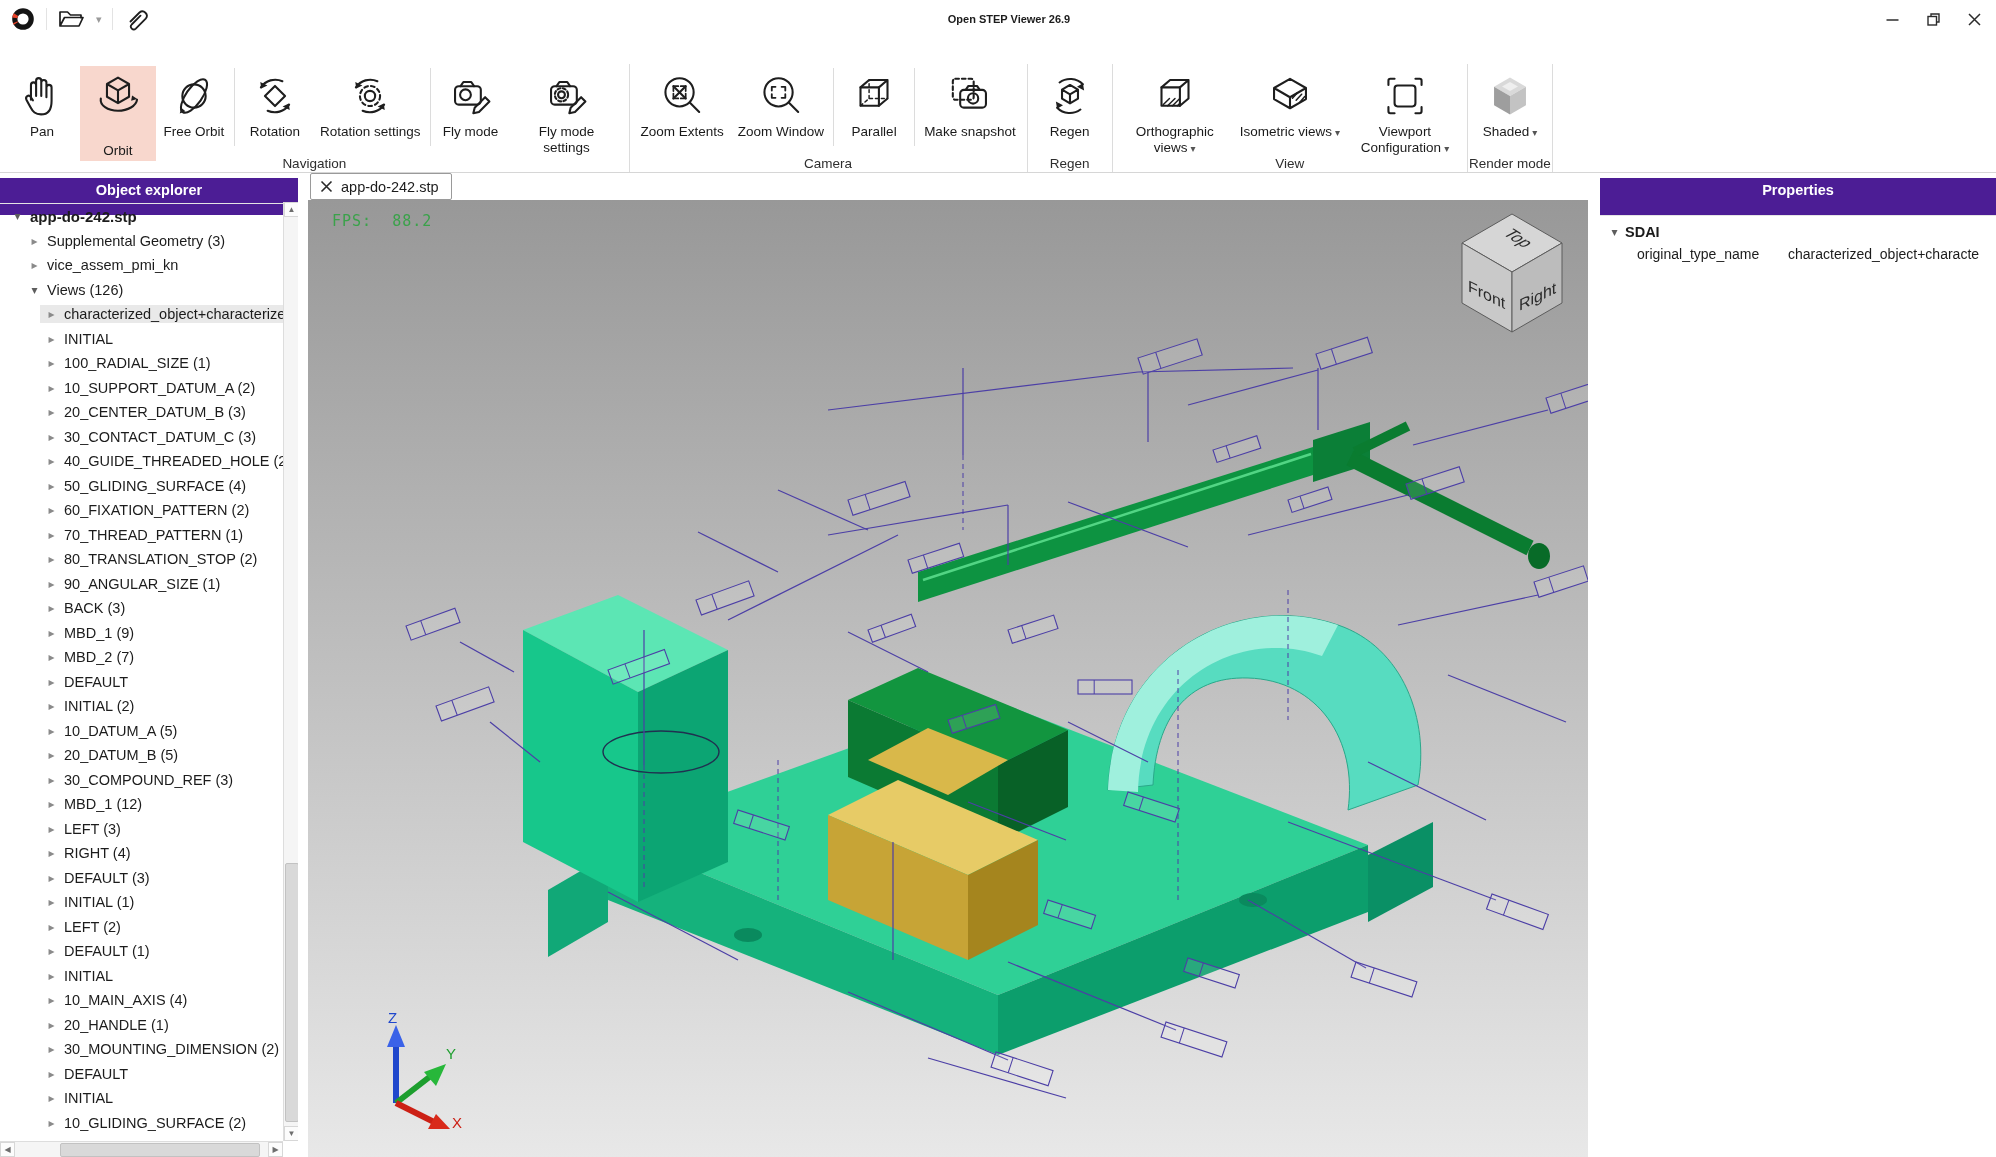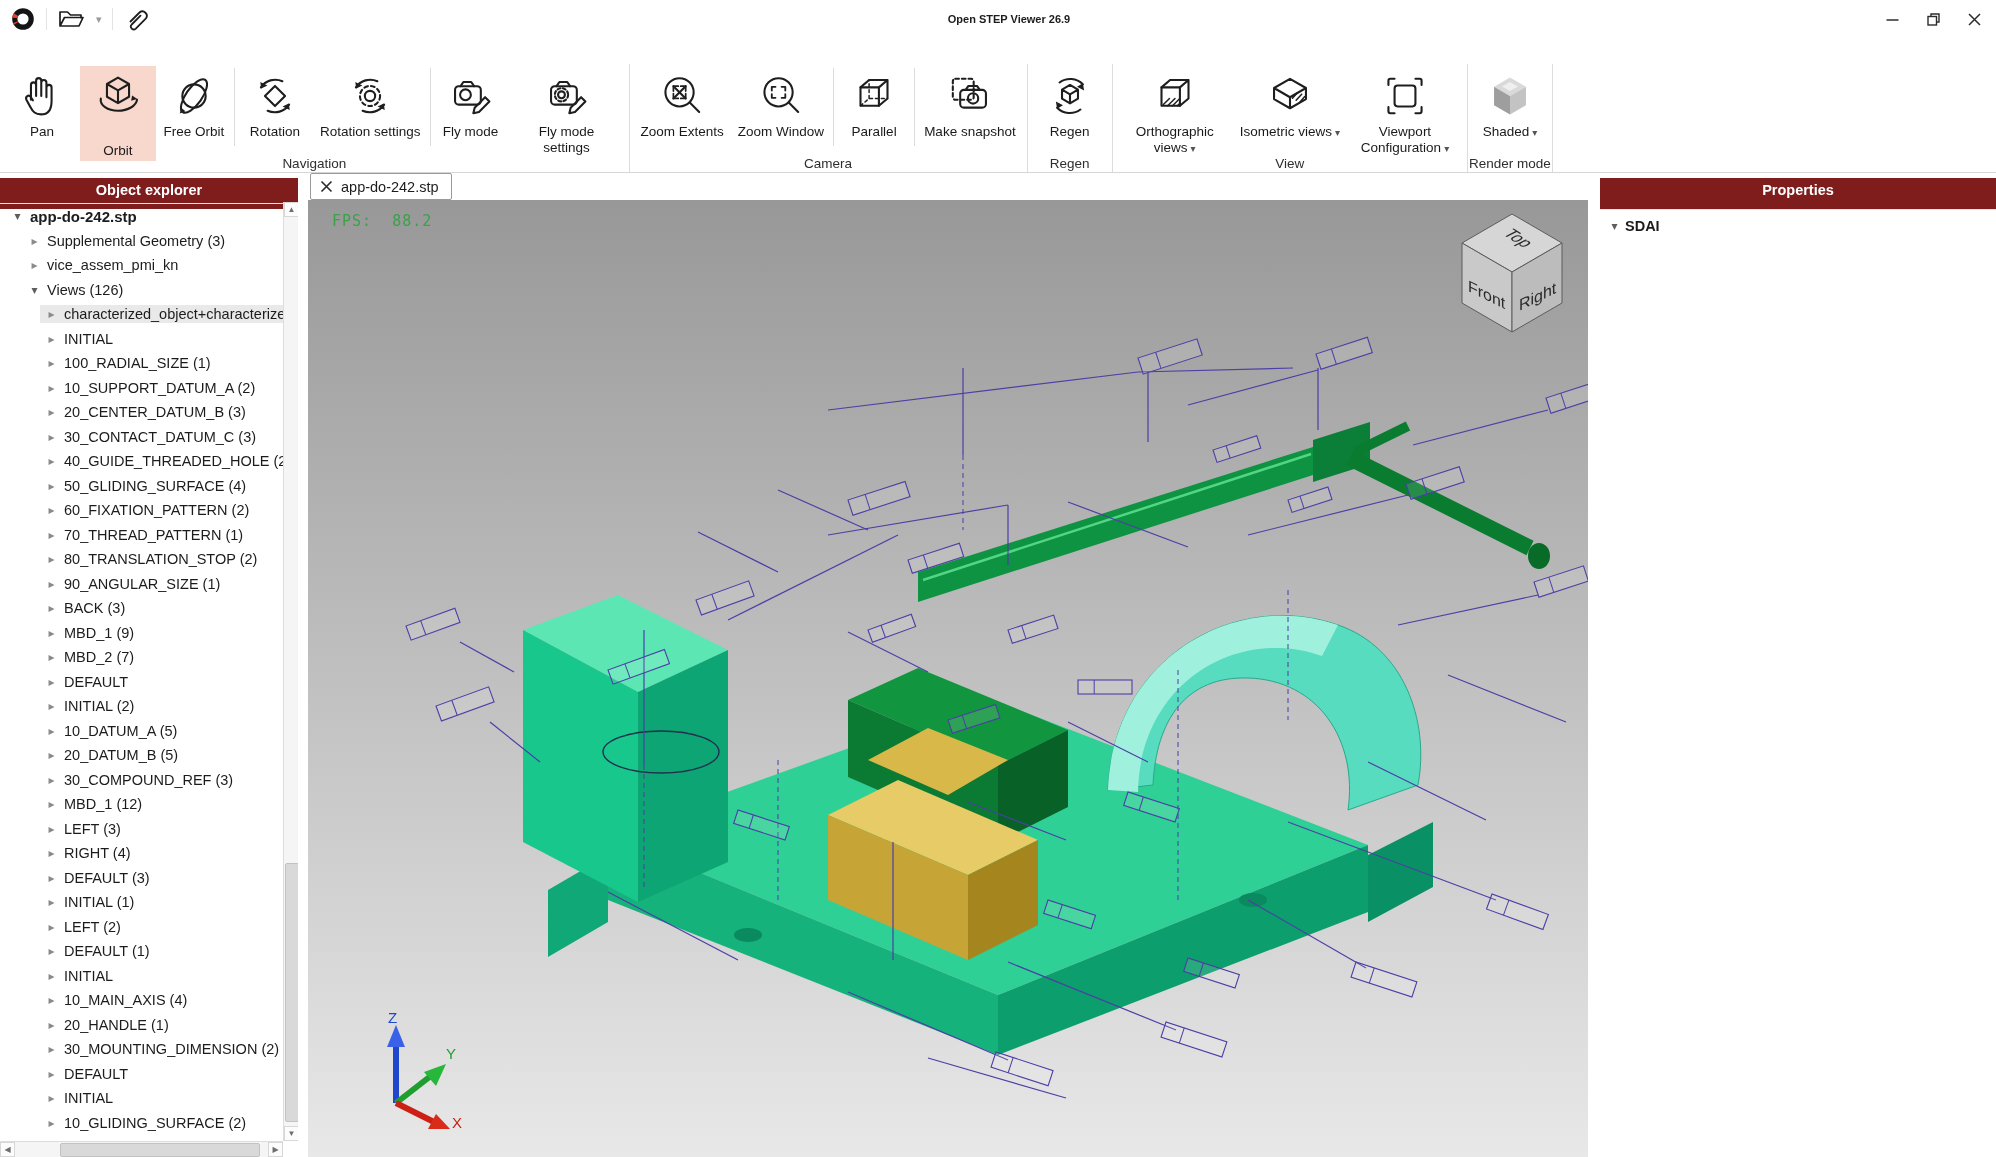--- a/index.html
+++ b/index.html
@@ -26,21 +26,21 @@
   .rgroup{position:relative;display:flex;align-items:flex-start;padding:2px 4px 22px 4px;border-right:1px solid #dcdcdc;}
   .rgroup-label{position:absolute;left:0;right:0;bottom:1px;text-align:center;font-size:13.5px;color:#2e2e2e;}
   .rsep{width:1px;align-self:stretch;background:#dcdcdc;margin:2px 2px 4px 2px;}
   .rbtn{display:flex;flex-direction:column;align-items:center;padding:2px 7px;min-width:62px;}
   .rbtn.active{background:#f8d7cd;gap:19px;}
   .ricon{height:56px;display:flex;align-items:center;justify-content:center;}
   .ricon svg{width:54px;height:54px;}
   .rlabel{font-size:13.5px;line-height:16px;text-align:center;color:#1a1a1a;max-width:102px;}
   .caret{font-size:10px;color:#555;margin-left:3px;}
   
-  .panel-header{height:31px;line-height:25px;background:#7f1d1d;color:#fff;font-weight:bold;
+  .panel-header{height:37px;line-height:25px;background:#4c1d95;color:#fff;font-weight:bold;
                 font-size:14.5px;text-align:center;}
   .explorer{position:absolute;left:0;top:173px;width:298px;bottom:0;background:#fff;}
   .explorer .panel-header{margin-top:5px;}
   .tree{position:absolute;left:0;top:30px;right:15px;bottom:16px;overflow:hidden;border-top:1px solid #e4e4e4;}
   .trow{height:24.5px;display:flex;align-items:center;white-space:nowrap;font-size:14.5px;}
   .trow .rowbg{display:flex;align-items:center;padding:1px 5px;}
   .trow.selected .rowbg{background:#e9e9e9;}
   .trow.bold{font-weight:bold;font-size:15px;}
   .arrow{width:13px;color:#8a8a8a;font-size:12px;margin-right:6px;text-align:center;}
   .arrow.expanded{color:#5d5d5d;}
@@ -765,16 +765,20 @@
     </div>
   </div>
 
   <div class="props">
     <div class="panel-header">Properties</div>
     <div class="props-body">
       <div class="props-group">
         <span class="arrow expanded">▾</span>
         <span>SDAI</span>
       </div>
+      <div class="props-row">
+        <span class="props-key">original_type_name</span>
+        <span class="props-val">characterized_object+characte</span>
+      </div>
     </div>
   </div>
 
 </div>
 
 </body></html>

